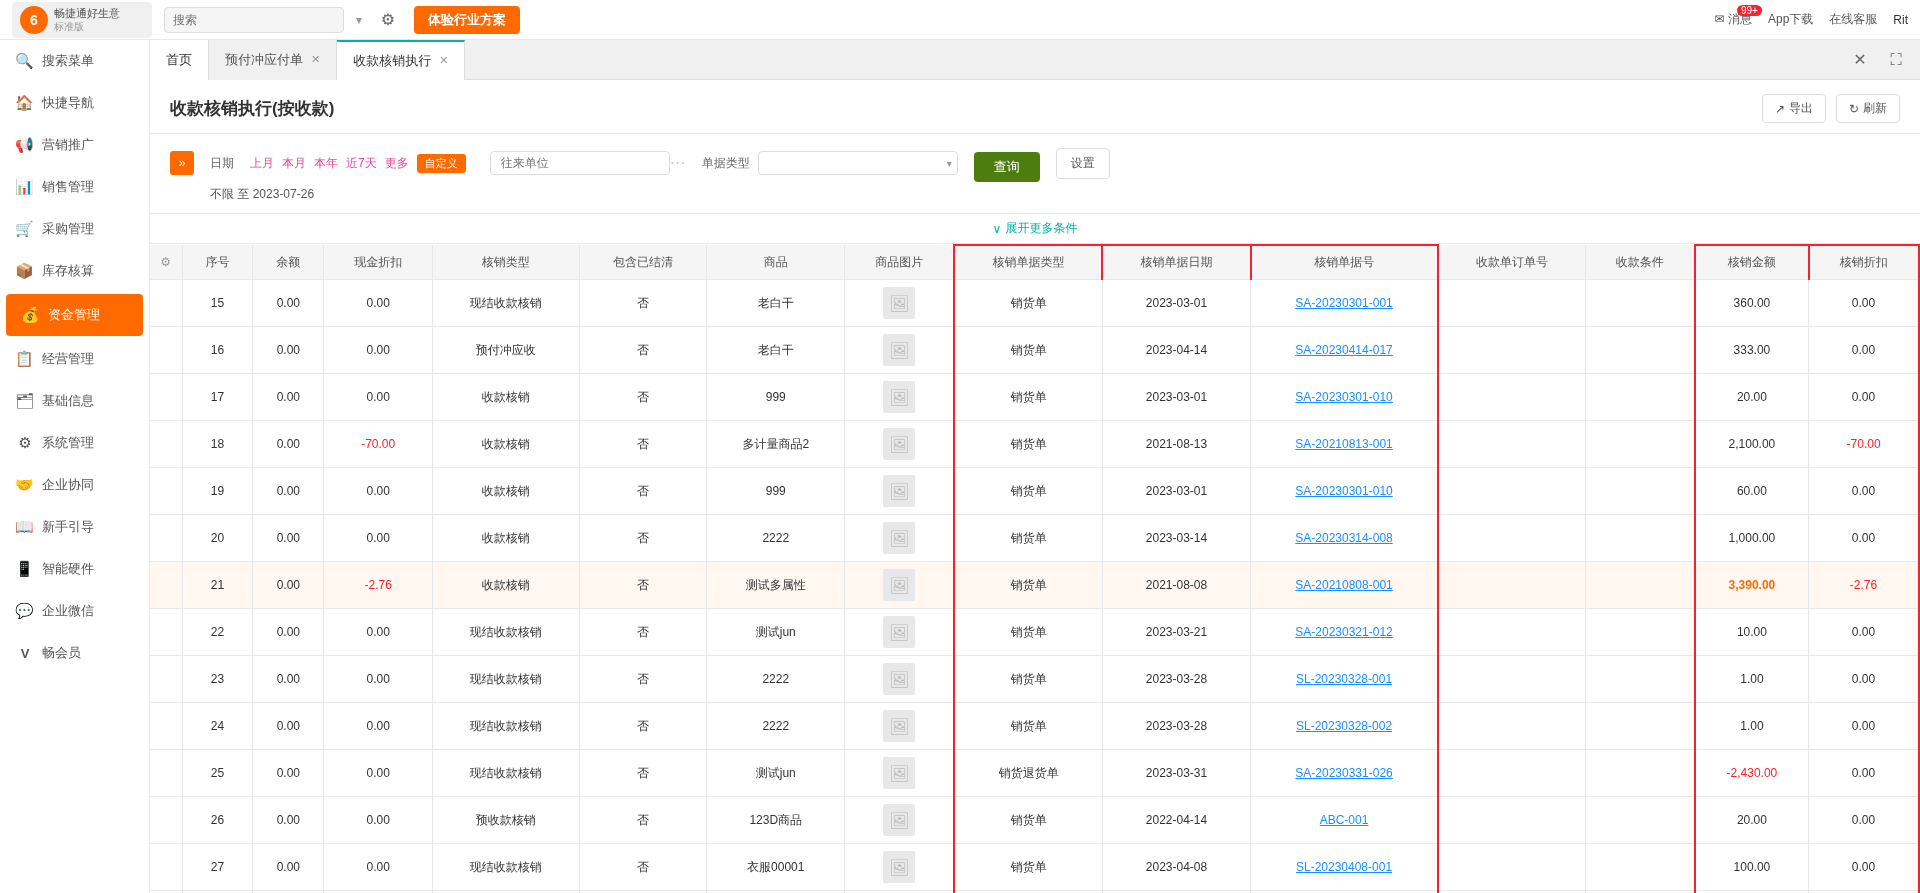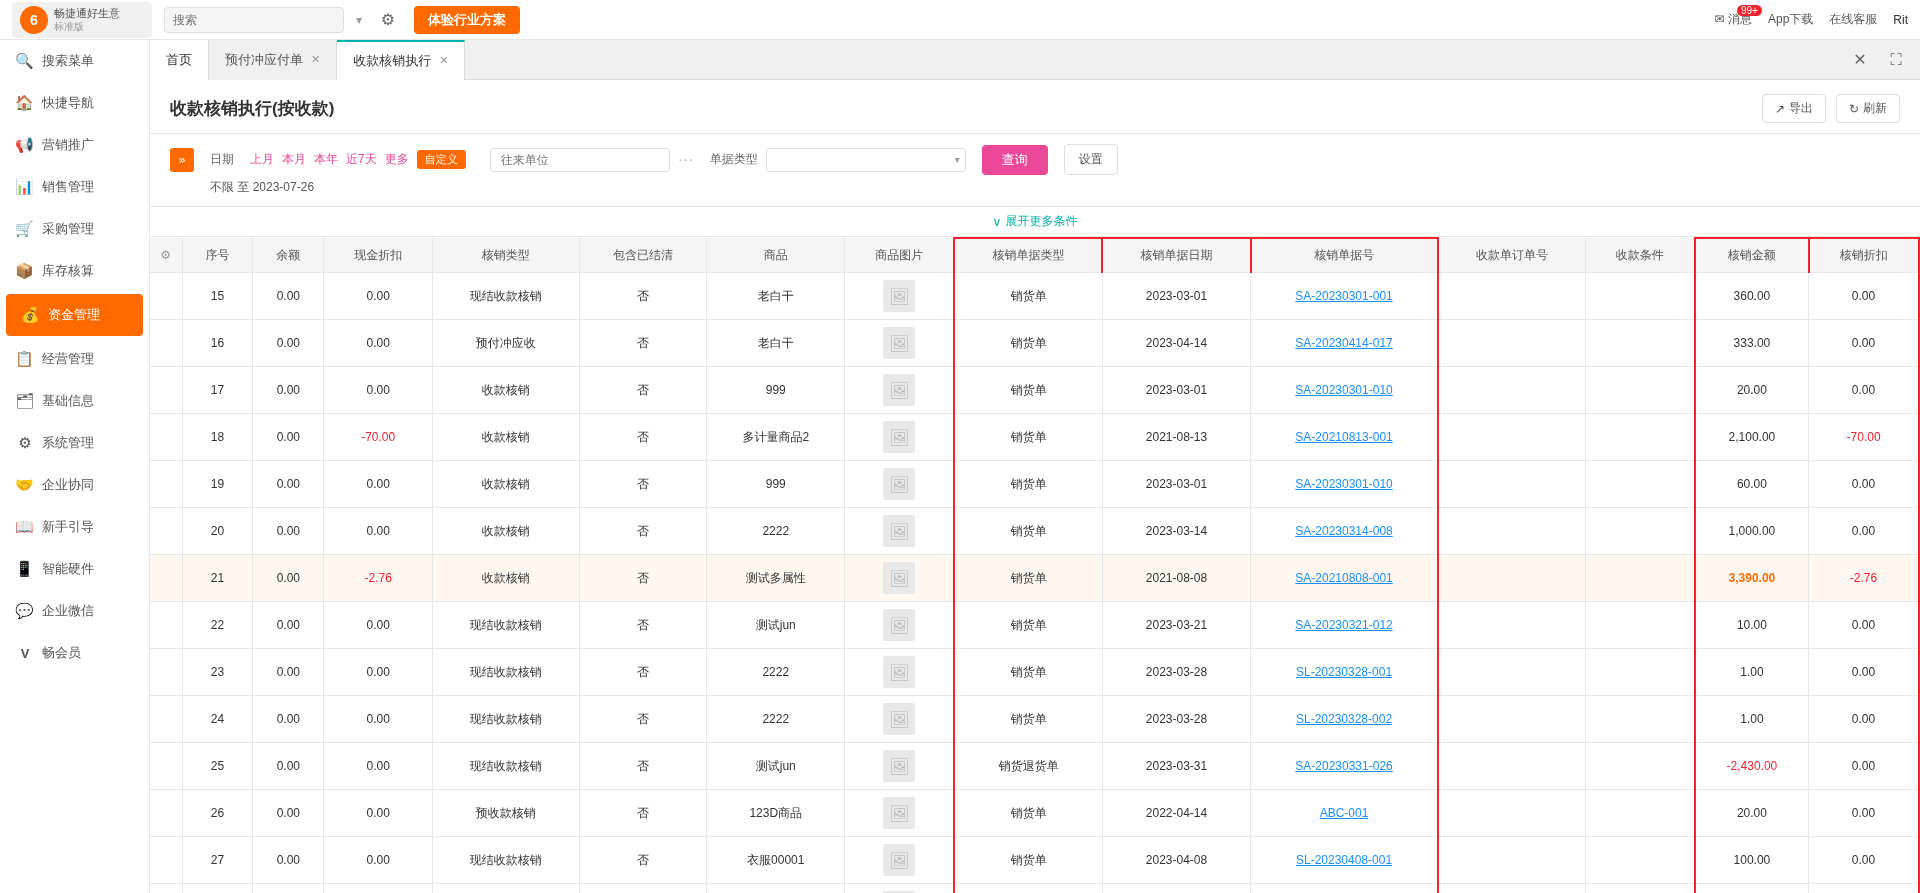--- a/index.html
+++ b/index.html
@@ -47,21 +47,21 @@
     
     .filter-area { background: #fff; padding: 10px 20px; border-bottom: 1px solid #e8e8e8; }
     .filter-row { display: flex; align-items: center; gap: 16px; flex-wrap: wrap; }
     .filter-label { font-size: 12px; color: #666; }
     .filter-date-options { display: flex; align-items: center; gap: 8px; font-size: 12px; }
     .filter-date-options span { cursor: pointer; color: #ec4899; }
     .filter-date-options .custom-btn { background: #ff6a00; color: #fff; padding: 2px 8px; border-radius: 3px; font-size: 11px; cursor: pointer; }
     .filter-date-range { font-size: 12px; color: #555; margin-top: 4px; }
     .filter-input { border: 1px solid #ddd; border-radius: 4px; padding: 4px 10px; font-size: 12px; min-width: 180px; color: #999; background: #fff; }
     .filter-select { border: 1px solid #ddd; border-radius: 4px; padding: 4px 10px; font-size: 12px; min-width: 200px; color: #999; background: #fff; appearance: none; }
-    .btn-query { background: #ec4899; color: #fff; border: none; border-radius: 4px; padding: 6px 20px; font-size: 13px; cursor: pointer; }
+    .btn-query { background: #4d7c0f; color: #fff; border: none; border-radius: 4px; padding: 6px 20px; font-size: 13px; cursor: pointer; margin-top: 8px; }
     .btn-settings { background: #fff; color: #555; border: 1px solid #ddd; border-radius: 4px; padding: 6px 14px; font-size: 12px; cursor: pointer; }
     .expand-conditions { background: #fff; padding: 6px 20px; border-bottom: 1px solid #e8e8e8; }
     .expand-btn { color: #00b2a9; font-size: 12px; cursor: pointer; display: flex; align-items: center; gap: 4px; justify-content: center; }
 
     
     .table-container { background: #fff; margin: 0; overflow: auto; }
     table { width: 100%; border-collapse: collapse; font-size: 12px; }
     thead tr { background: #f5f5f5; }
     th { padding: 8px 10px; text-align: center; border-bottom: 1px solid #e8e8e8; border-right: 1px solid #e8e8e8; font-weight: 500; color: #555; white-space: nowrap; }
     td { padding: 7px 10px; text-align: center; border-bottom: 1px solid #e8e8e8; border-right: 1px solid #e8e8e8; white-space: nowrap; color: #333; }
@@ -208,21 +208,21 @@
           <button class="arrow-btn">»</button>
           <span class="filter-label">日期</span>
           <div class="filter-date-options">
             <span>上月</span>
             <span>本月</span>
             <span>本年</span>
             <span>近7天</span>
             <span>更多</span>
             <span class="custom-btn">自定义</span>
           </div>
-          <div style="display:flex;align-items:center;gap:8px;margin-left:8px;">
+          <div style="display:flex;align-items:center;margin-left:8px;">
             <input class="filter-input" placeholder="往来单位" style="">
             <span style="color:#bbb;font-size:16px;">···</span>
           </div>
           <div style="display:flex;align-items:center;gap:8px;">
             <span class="filter-label">单据类型</span>
             <div style="position:relative;display:inline-flex;align-items:center;">
               <select class="filter-select">
                 <option value=""></option>
               </select>
               <span style="position:absolute;right:6px;pointer-events:none;color:#999;font-size:10px;">▾</span>

